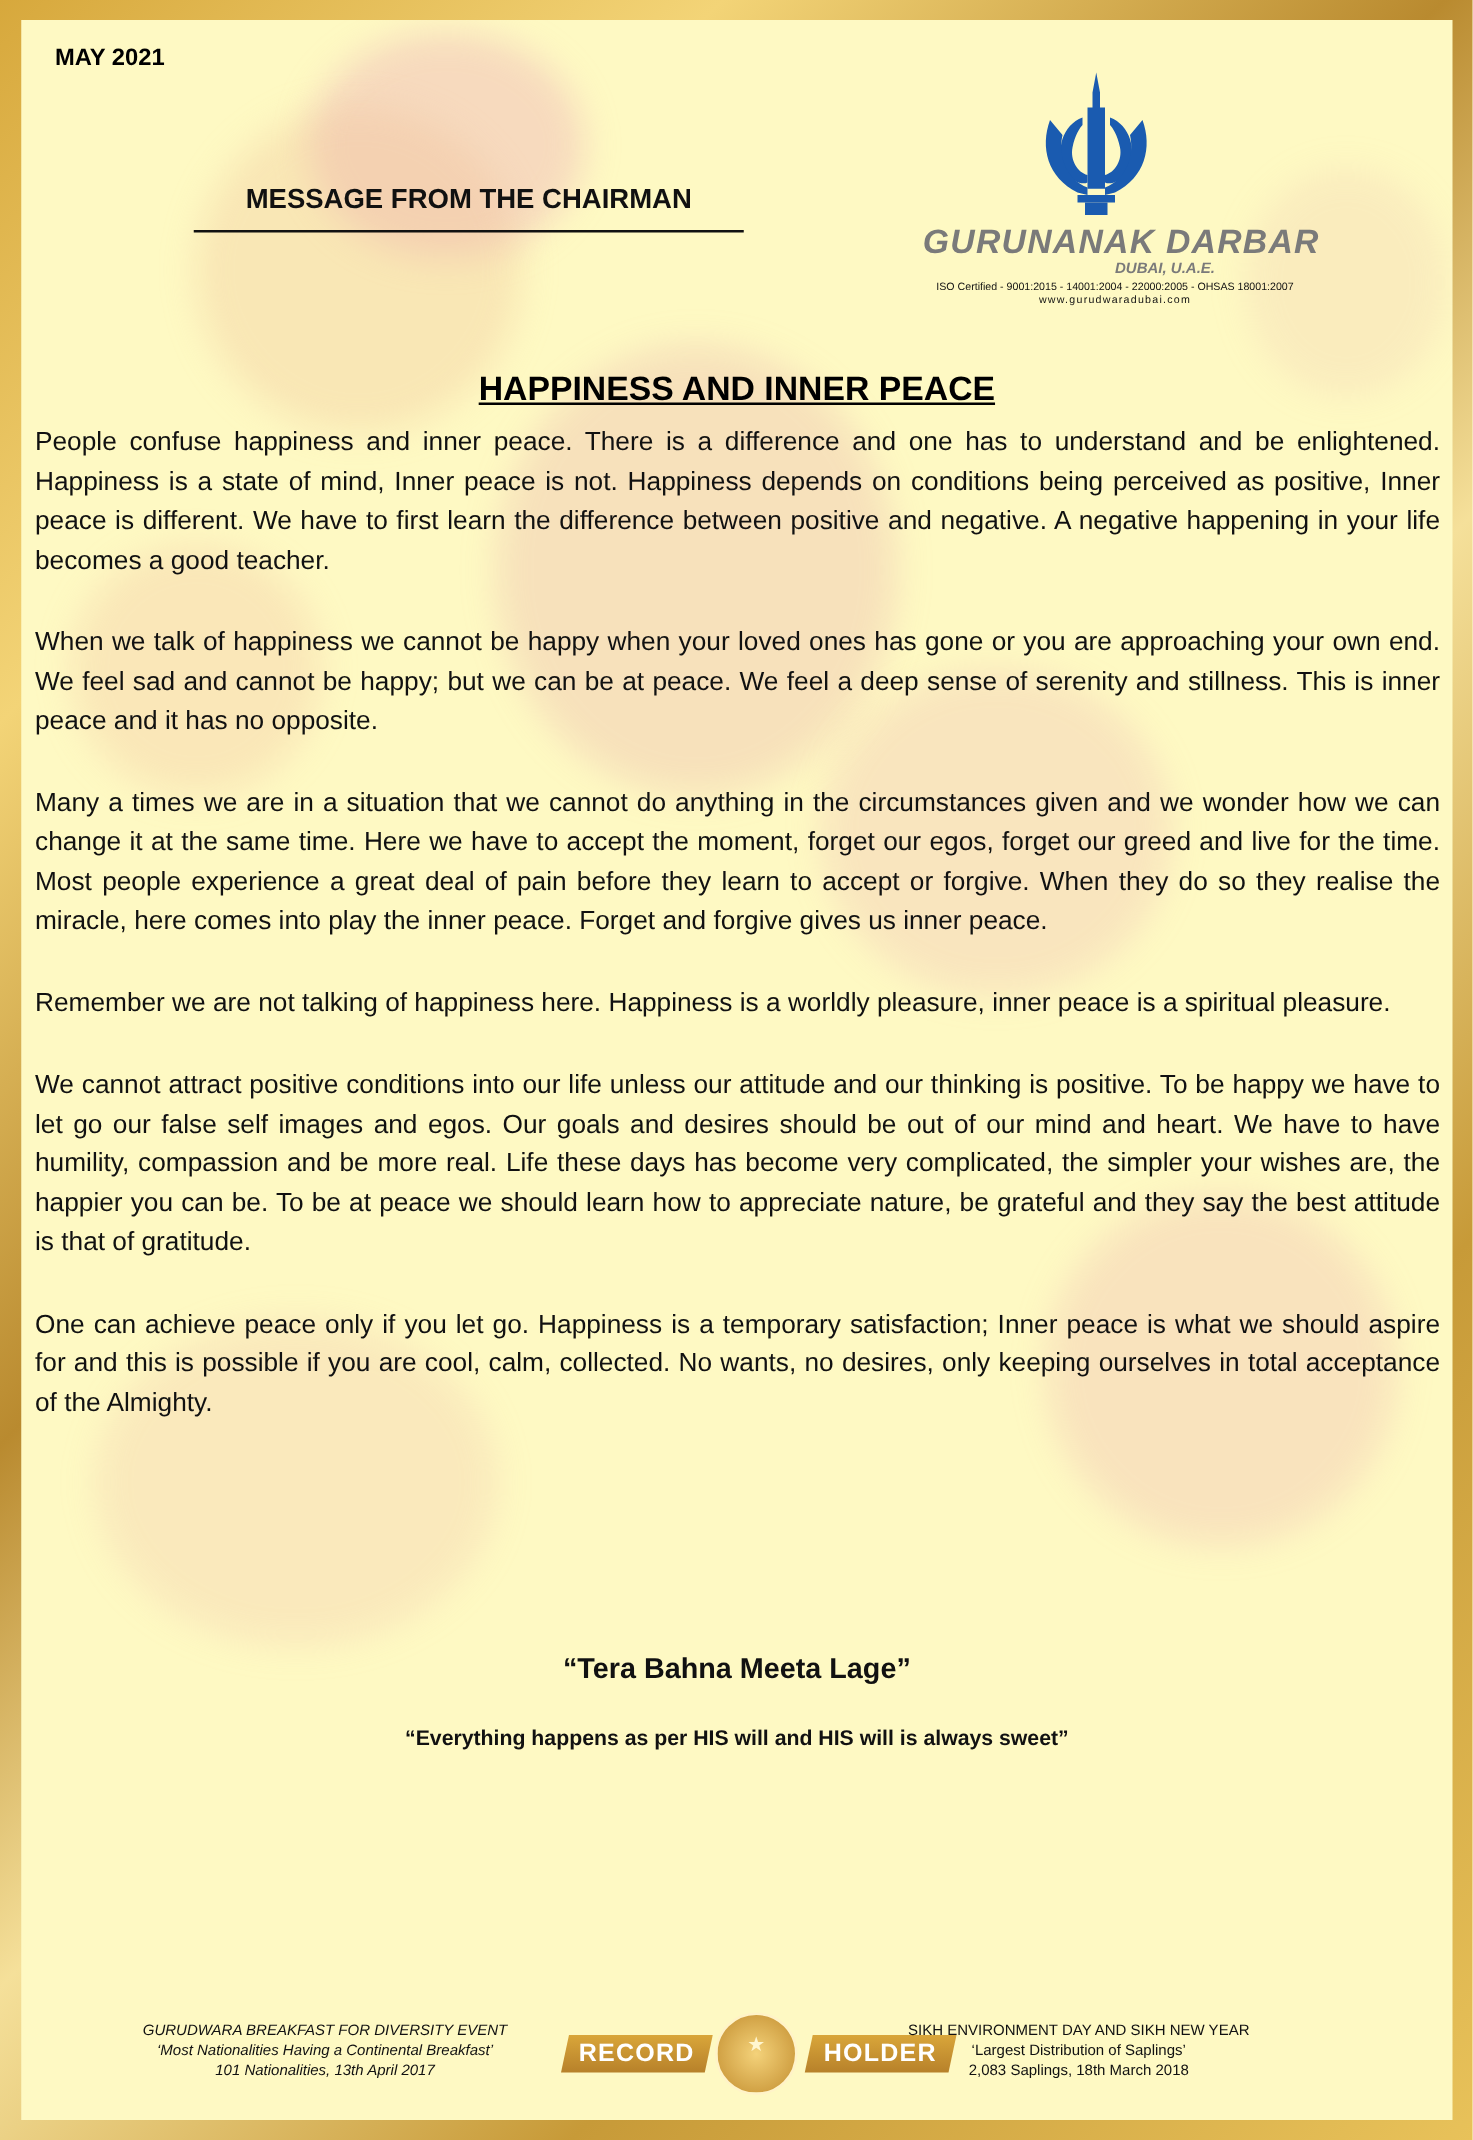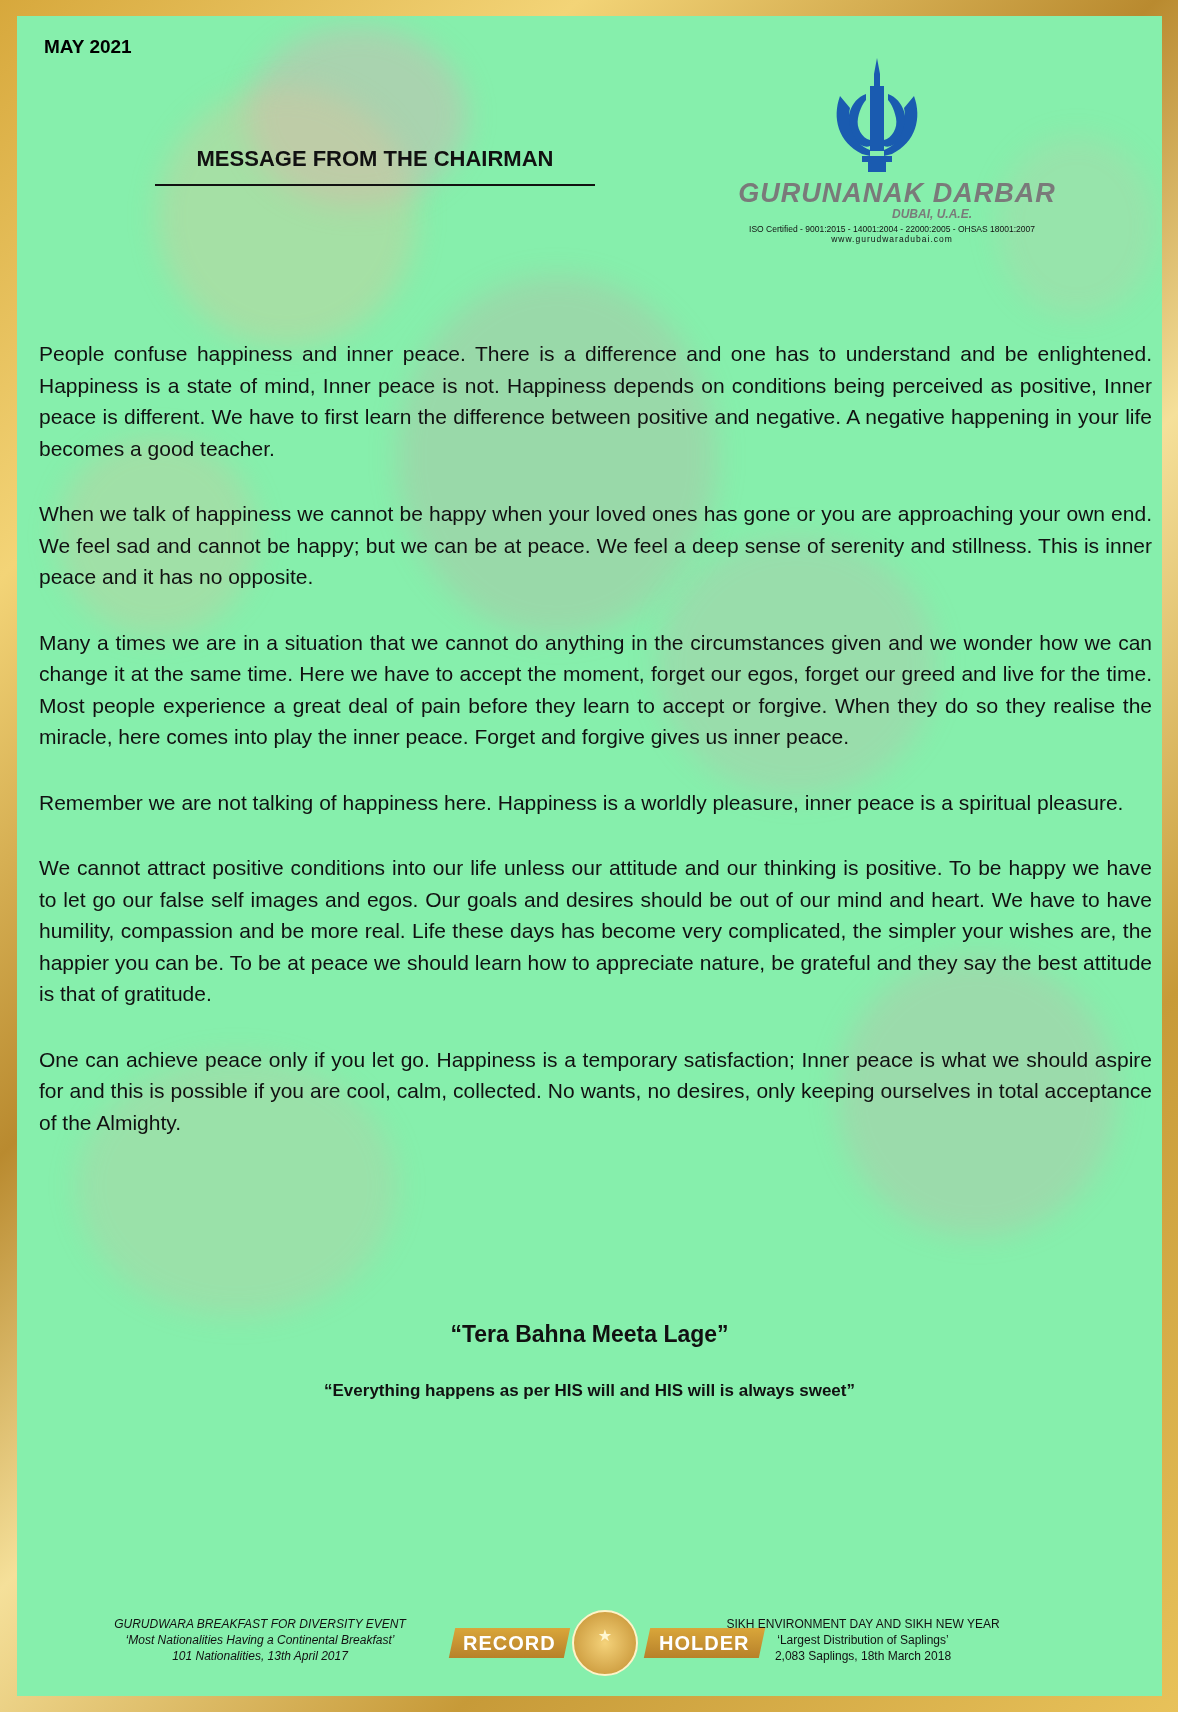--- a/index.html
+++ b/index.html
@@ -7,38 +7,38 @@
     width:1178px; height:1712px; overflow:hidden;
     position:relative;
     background:
       radial-gradient(circle at 10% 20%, #f6d77a 0 8px, transparent 9px),
       radial-gradient(circle at 80% 60%, #c99a3a 0 6px, transparent 7px),
       linear-gradient(135deg, #d7a83c 0%, #f3d477 20%, #b98a2f 40%, #f5e09a 55%, #c79a38 75%, #e8c25a 100%);
     font-family: "Liberation Sans", sans-serif;
   }
   .page {
     position:absolute; left:17px; top:16px; width:1145px; height:1680px;
-    background:#86efac; overflow:hidden;
+    background:#fef9c3; overflow:hidden;
   }
   .splash { position:absolute; border-radius:50%; filter:blur(14px); }
   .content { position:absolute; inset:0; }
   .date { position:absolute; left:27px; top:20px; font-weight:bold; font-size:19px; color:#000; }
   .hdr { position:absolute; left:108px; top:130px; width:500px; text-align:center; }
   .hdr .t1 { font-size:22px; font-weight:bold; color:#111; }
   .hdr .rule { margin:12px 0 12px 30px; height:2px; background:#111; width:440px; }
   .hdr .t2 { font-size:22px; font-weight:bold; color:#111; }
   .logo { position:absolute; left:650px; top:40px; width:420px; text-align:center; }
   .khanda { display:block; margin:0 auto; }
   .brand { font-size:27px; font-weight:bold; font-style:italic; color:#7a7a7a; letter-spacing:1px; margin-top:4px; padding-left:40px; }
   .brand-sub { font-size:12px; font-weight:bold; font-style:italic; color:#7a7a7a; padding-left:110px; margin-top:-2px; }
   .iso { font-size:8.5px; color:#111; margin-top:3px; padding-left:30px; }
   .web { font-size:8.5px; color:#111; letter-spacing:1px; padding-left:30px; }
   .title { position:absolute; left:0; right:0; top:280px; text-align:center; font-size:27px; font-weight:bold; text-decoration:underline; color:#000; }
   .body { position:absolute; left:11px; top:322px; width:1124px; }
-  .body p { margin:0 0 34px 11px; font-size:21px; line-height:31.5px; color:#111; text-align:justify; }
+  .body p { margin:0 0 34px 0; font-size:21px; line-height:31.5px; color:#111; text-align:justify; }
   .quote1 { position:absolute; left:0; right:0; top:1305px; text-align:center; font-size:23px; font-weight:bold; color:#111; }
   .quote2 { position:absolute; left:0; right:0; top:1365px; text-align:center; font-size:17px; font-weight:bold; color:#111; }
   .footer { position:absolute; left:0; right:0; top:1600px; height:80px; }
   .fl, .fr { position:absolute; top:0; width:300px; text-align:center; font-size:12px; line-height:16px; color:#111; }
   .fl { left:93px;font-style:italic; } .fr { left:696px; }
   .badge { position:absolute; left:435px; top:-6px; width:310px; height:66px; }
   .band { position:absolute; top:18px; height:30px; background:linear-gradient(#d9a63a,#b7812a); color:#fff; font-weight:bold; font-size:20px; line-height:30px; letter-spacing:1px; }
   .band.l { left:0; width:115px; text-align:center; transform:skewX(-12deg); }
   .band.r { right:0; width:115px; text-align:center; transform:skewX(-12deg); }
   .band span { display:inline-block; transform:skewX(12deg); }
@@ -76,20 +76,21 @@
         <path d="M82 40 C90 62 84 86 60 98 L52 100 L52 94 C68 88 76 70 72 52 Z" fill="#1a5bb0"></path>
         <rect x="30" y="100" width="30" height="6" fill="#1a5bb0"></rect>
         <rect x="36" y="106" width="18" height="10" fill="#1a5bb0"></rect>
       </svg>
       <div class="brand">GURUNANAK DARBAR</div>
       <div class="brand-sub">DUBAI, U.A.E.</div>
       <div class="iso">ISO Certified - 9001:2015 - 14001:2004 - 22000:2005 - OHSAS 18001:2007</div>
       <div class="web">www.gurudwaradubai.com</div>
     </div>
 
+    <div class="title">HAPPINESS AND INNER PEACE</div>
 
     <div class="body">
       <p>People confuse happiness and inner peace. There is a difference and one has to understand and be enlightened. Happiness is a state of mind, Inner peace is not. Happiness depends on conditions being perceived as positive, Inner peace is different. We have to first learn the difference between positive and negative. A negative happening in your life becomes a good teacher.</p>
       <p>When we talk of happiness we cannot be happy when your loved ones has gone or you are approaching your own end. We feel sad and cannot be happy; but we can be at peace.  We feel a deep sense of serenity and stillness. This is inner peace and it has no opposite.</p>
       <p>Many a times we are in a situation that we cannot do anything in the circumstances given and we wonder how we can change it at the same time. Here we have to accept the moment, forget our egos, forget our greed and live for the time. Most people experience a great deal of pain before they learn to accept or forgive. When they do so they realise the miracle, here comes into play the  inner peace. Forget and forgive gives us inner peace.</p>
       <p>Remember we are not talking of happiness here. Happiness is a worldly pleasure, inner peace is a spiritual pleasure.</p>
       <p>We cannot attract positive conditions into our life unless our attitude and our thinking is positive. To be happy we have to let go our false self images and egos. Our goals and desires should be out of our mind and heart. We have to have humility, compassion and be more real. Life these days has become very complicated, the simpler your wishes are, the happier you can be. To be at peace we should learn how to appreciate nature, be grateful and they say the best attitude is that of gratitude.</p>
       <p>One can achieve peace only if you let go. Happiness is a temporary satisfaction; Inner peace is what we should aspire for and this is possible if you are cool, calm, collected. No wants, no desires, only keeping ourselves in total acceptance of the Almighty.</p>
     </div>
 

